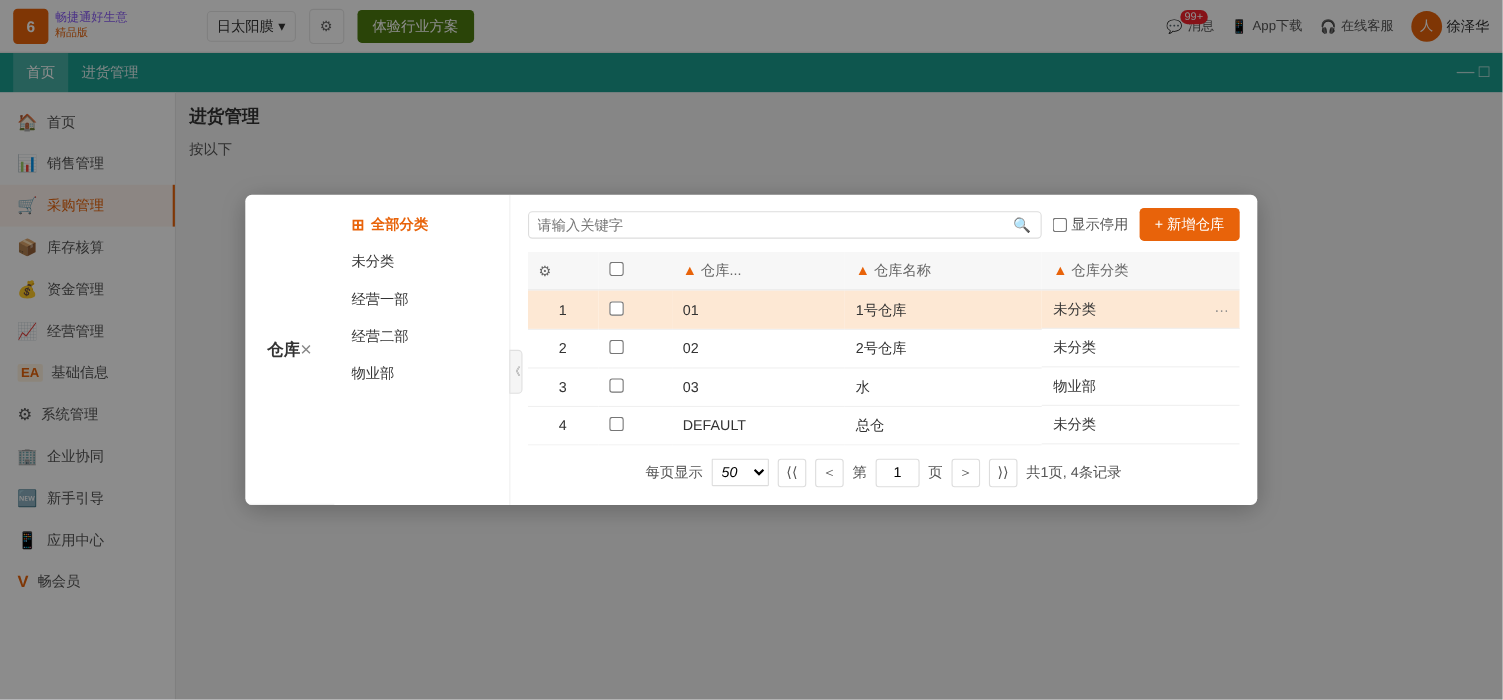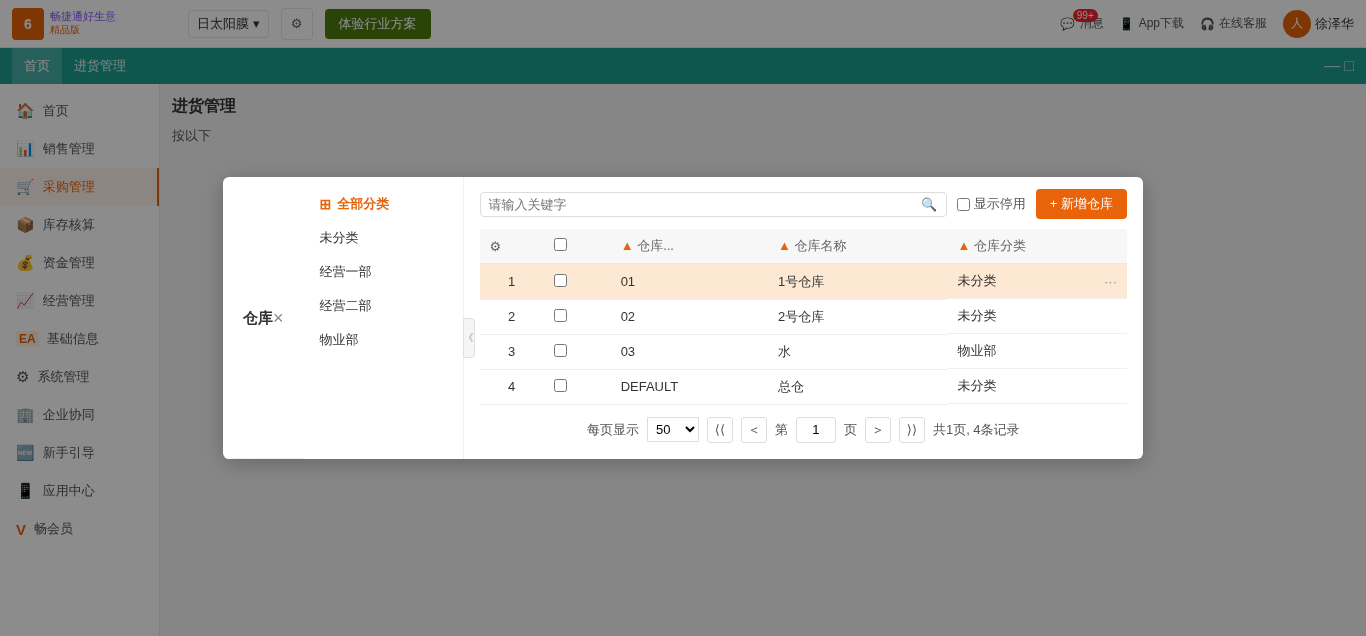--- a/index.html
+++ b/index.html
@@ -235,21 +235,21 @@
       width: 26px; height: 26px; border: 1px solid #ddd;
       border-radius: 3px; display: flex; align-items: center; justify-content: center;
       cursor: pointer; color: #555; background: #fff;
     }
     .page-input {
       width: 40px; height: 26px; border: 1px solid #ddd;
       border-radius: 3px; text-align: center; font-size: 13px;
     }
     .per-page-select {
       border: 1px solid #ddd; border-radius: 1px; padding: 3px 4px;
-      font-size: 13px; background: #fff;
+      font-size: 13px; background: #fff; font-style: italic;
     }
 
     
     .modal-footer {
       display: flex; align-items: center; justify-content: flex-end;
       gap: 10px; padding: 12px 20px;
       border-top: 1px solid #f0f0f0;
       flex-shrink: 0;
     }
     .btn-cancel {

